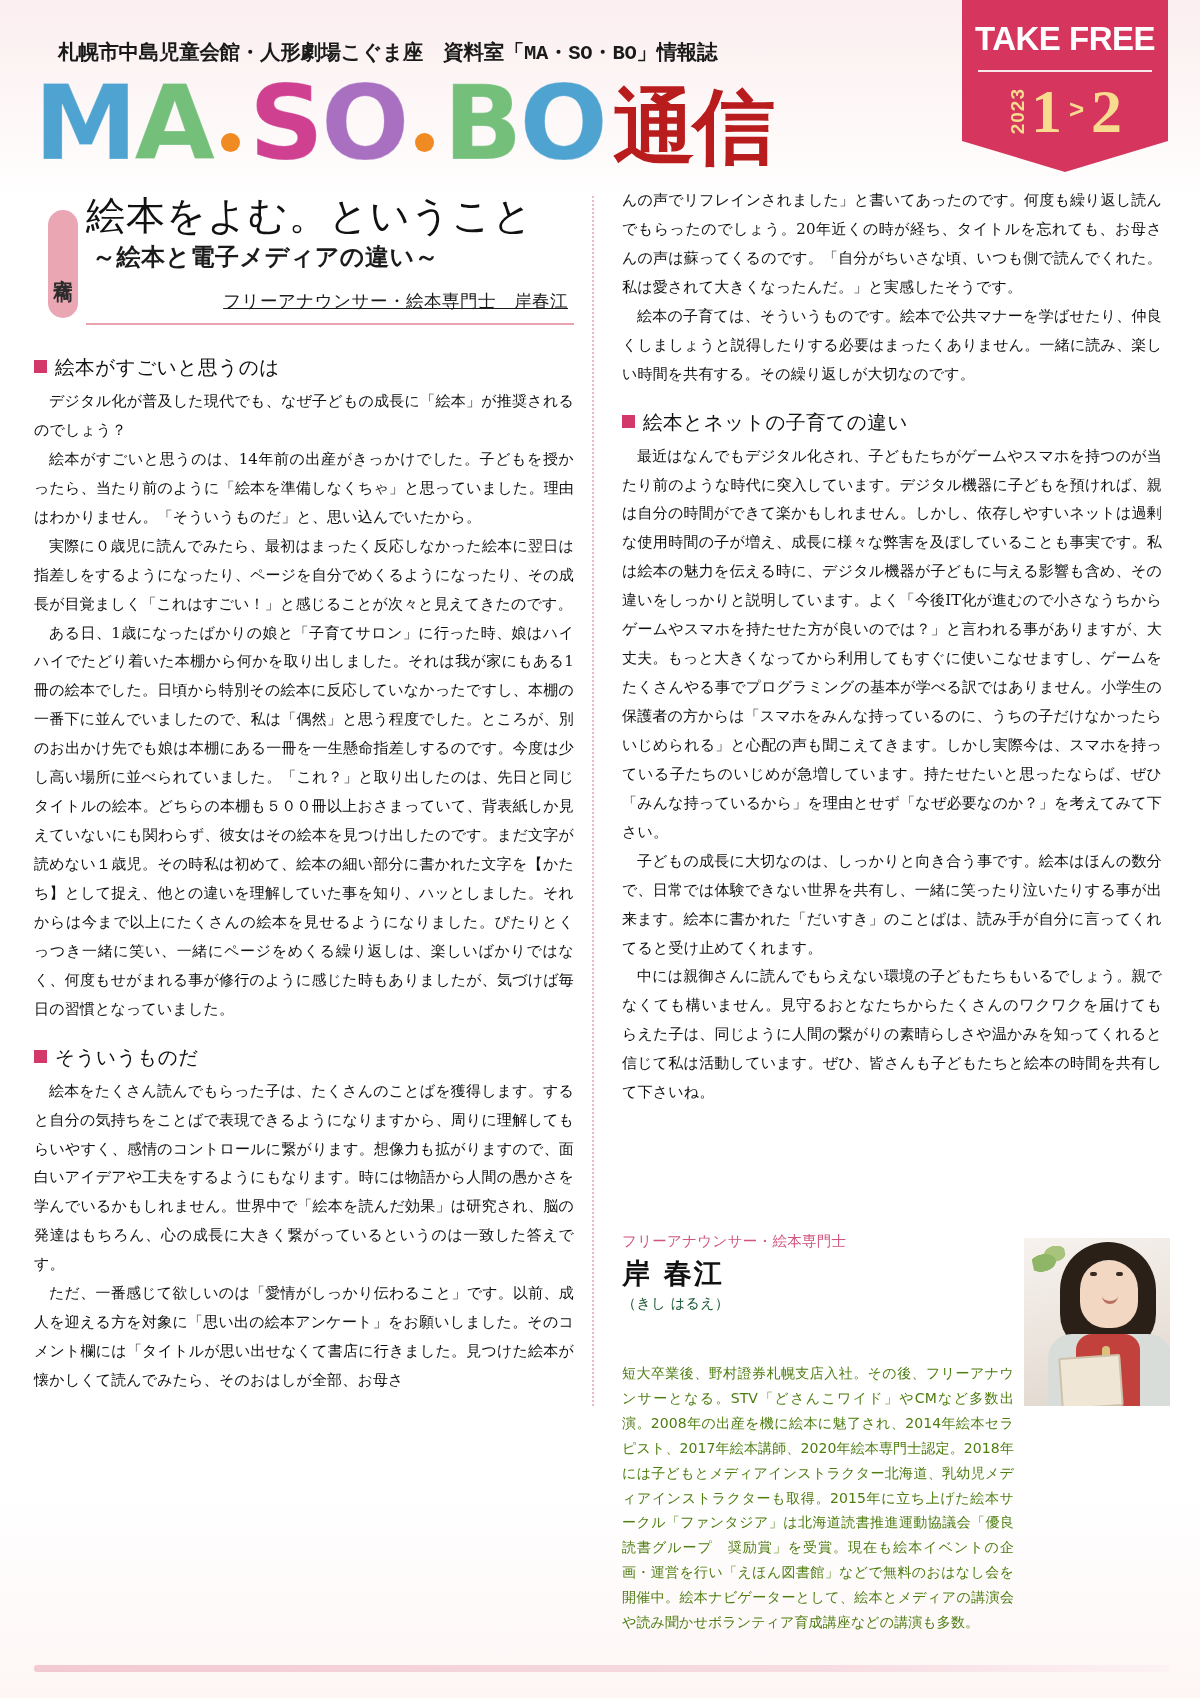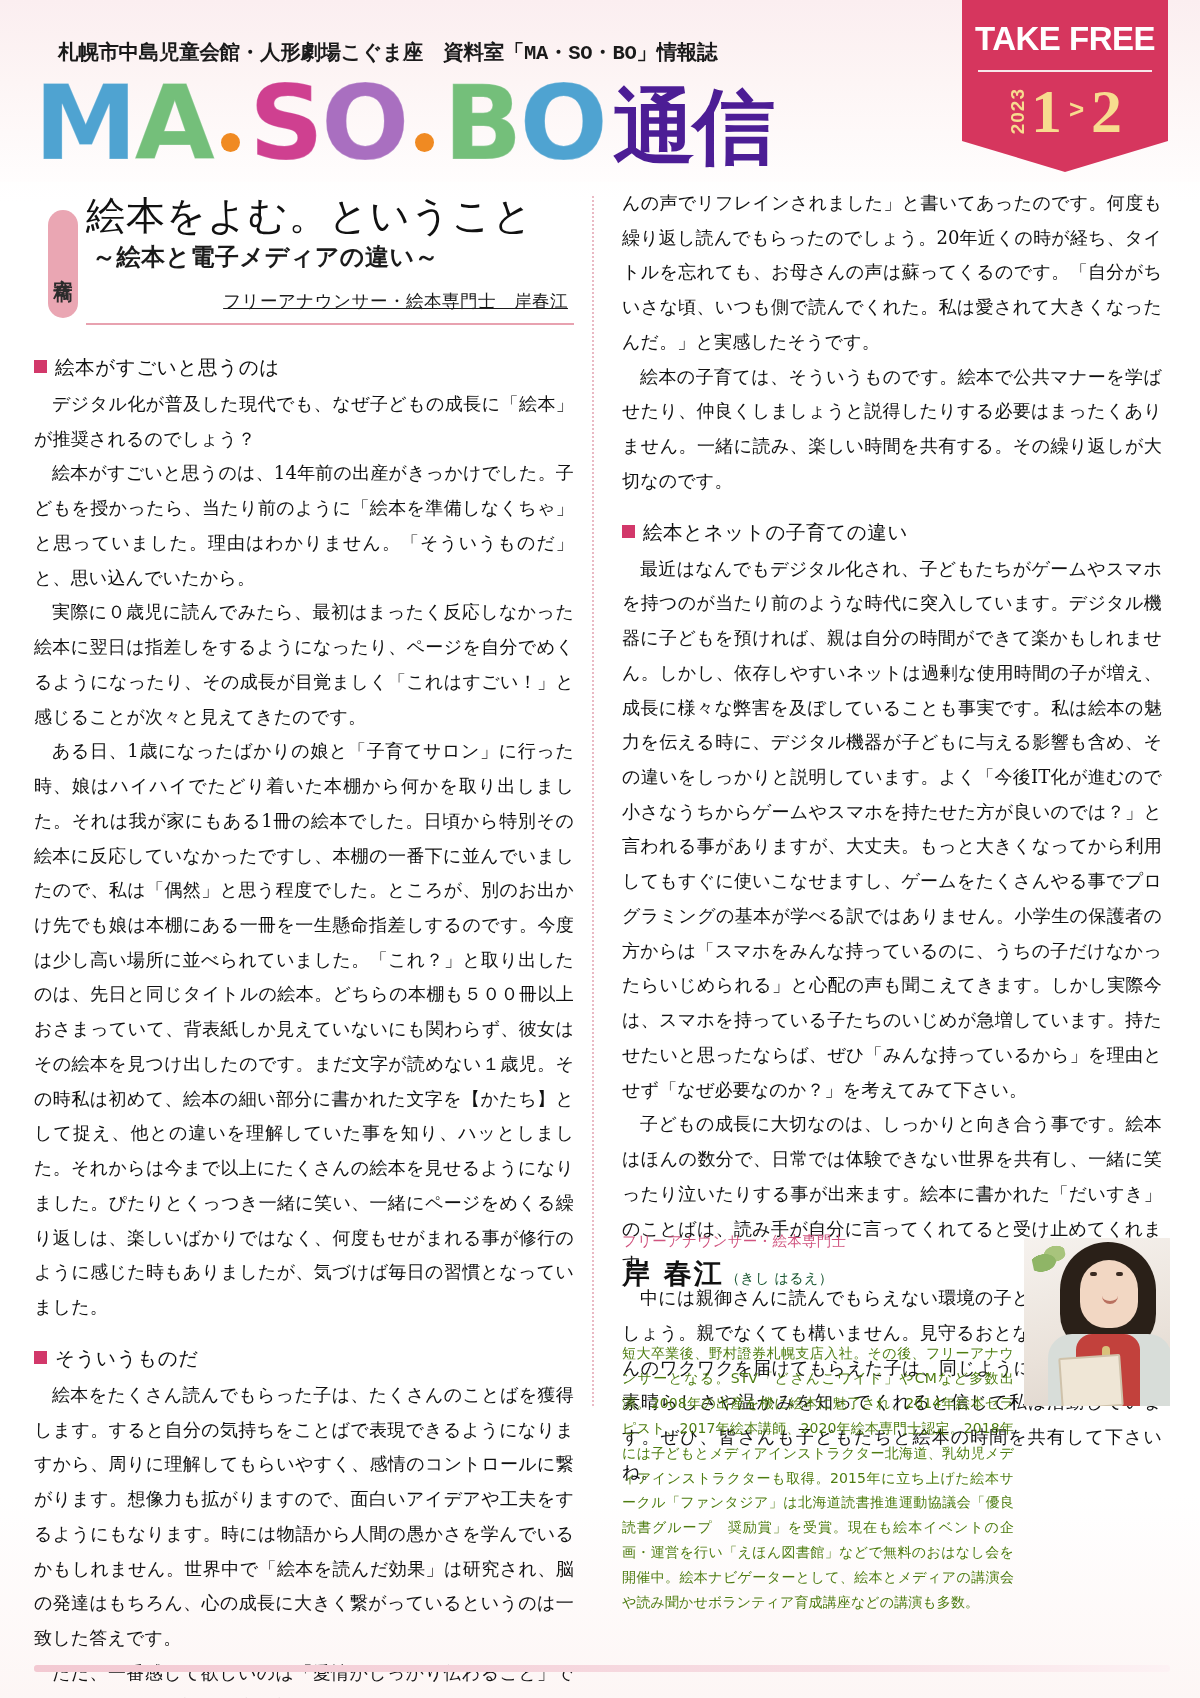--- a/index.html
+++ b/index.html
@@ -77,21 +77,21 @@
     border-radius: 50%;
     background: #f08a22;
     margin: 0 9px 20px 9px;
     flex: 0 0 auto;
   }
   #logo-jp {
     font-family: "DejaVu Sans", "Liberation Sans", sans-serif;
     font-weight: bold;
     font-size: 82px;
     line-height: 1;
-    color: #4c1d95;
+    color: #b91c1c;
     margin-left: 8px;
     padding-bottom: 4px;
     letter-spacing: -2px;
   }
 
   
   #banner {
     position: absolute;
     right: 32px; top: 0;
     width: 206px;
@@ -246,21 +246,21 @@
   .sq {
     display: inline-block;
     width: 13px; height: 13px;
     background: #d2386a;
     flex: 0 0 auto;
     position: relative;
     top: -1px;
   }
   p.body {
     font-family: "DejaVu Serif", "Liberation Serif", serif;
-    font-size: 18px;
+    font-size: 15px;
     line-height: 1.93;
     color: #111;
     margin: 0 0 0 0;
     text-indent: 1em;
     text-align: justify;
     letter-spacing: 0.15px;
     word-break: break-all;
   }
   p.body.cont { text-indent: 0; }
 
@@ -277,20 +277,21 @@
     font-size: 14.5px;
     color: #d0547f;
     letter-spacing: 0.3px;
     margin-bottom: 4px;
   }
   #profile-name-row {
     display: flex;
     align-items: baseline;
     gap: 2px;
     margin-bottom: 8px;
+    flex-direction: column;
   }
   #profile-name {
     font-family: "DejaVu Sans", "Liberation Sans", sans-serif;
     font-size: 28px;
     font-weight: bold;
     color: #111;
     letter-spacing: 2px;
   }
   #profile-kana {
     font-family: "DejaVu Sans", "Liberation Sans", sans-serif;

